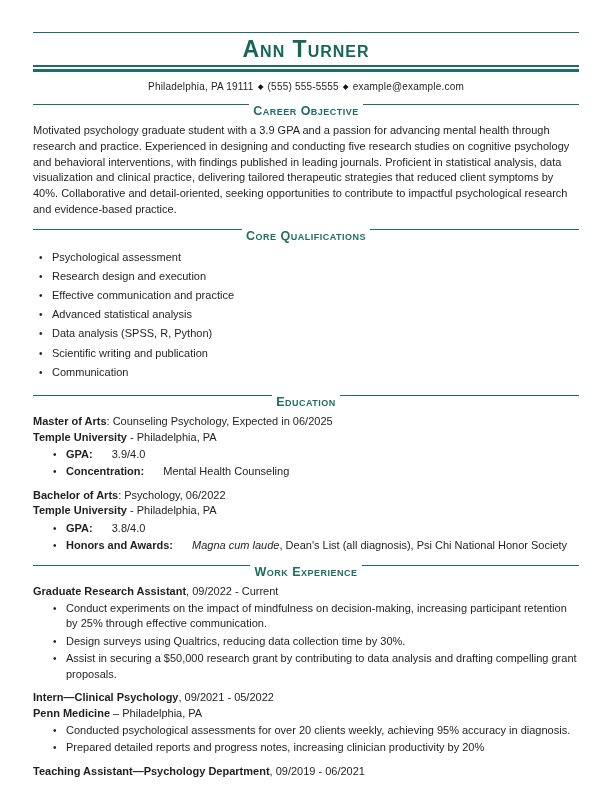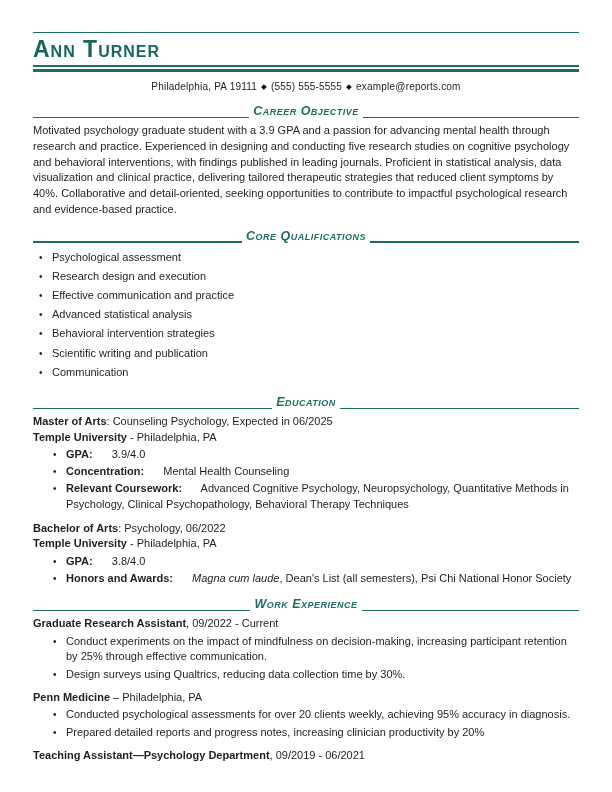--- a/index.html
+++ b/index.html
@@ -18,21 +18,21 @@
     font-family: "Liberation Sans", "DejaVu Sans", sans-serif;
     font-size: 11px;
     line-height: 15.7px;
     color: var(--text-color);
   }
 
   
   .top-rule { height: 1.3px; background: var(--accent); margin-top: 32px; }
   .name {
     margin-top: 2px;
-    text-align: left;
+    text-align: center;
     font-size: 23px;
     line-height: 29px;
     font-weight: 700;
     font-variant: small-caps;
     letter-spacing: 1px;
     color: var(--name-color);
   }
   .rule-thin  { height: 1.5px; background: var(--accent); margin-top: 1px; }
   .rule-thick { height: 3.5px; background: var(--accent); margin-top: 2px; }
   .contact {
@@ -45,24 +45,23 @@
   .contact .sep {
     font-size: 7.5px;
     margin: 0 4px;
     vertical-align: 1px;
     color: #111;
   }
 
   
   .section-header {
     display: flex;
-    align-items: flex-end;
+    align-items: flex-start;
     gap: 4px;
     margin-top: 11px;
-    font-style: italic;
   }
   .section-header .rule { flex: 1; height: 1.2px; background: var(--accent); }
   .section-title {
     font-size: 12.5px;
     font-weight: 700;
     font-variant: small-caps;
     letter-spacing: 0.5px;
     color: var(--accent);
     white-space: nowrap;
     line-height: 14px;
@@ -116,21 +115,21 @@
 <body>
 
 <div class="page">
 
   <div class="top-rule"></div>
   <div class="name">Ann Turner</div>
   <div class="rule-thin"></div>
   <div class="rule-thick"></div>
 
   <div class="contact">
-    <span>Philadelphia, PA 19111</span><span class="sep">◆</span><span>(555) 555-5555</span><span class="sep">◆</span><span>example@reports.com</span>
+    <span>Philadelphia, PA 19111</span><span class="sep">◆</span><span>(555) 555-5555</span><span class="sep">◆</span><span>example@example.com</span>
   </div>
 
   <div class="section-header">
     <span class="rule"></span>
     <span class="section-title">Career Objective</span>
     <span class="rule"></span>
   </div>
   <p class="objective">Motivated psychology graduate student with a 3.9 GPA and a passion for advancing mental health through research and practice. Experienced in designing and conducting five research studies on cognitive psychology and behavioral interventions, with findings published in leading journals. Proficient in statistical analysis, data visualization and clinical practice, delivering tailored therapeutic strategies that reduced client symptoms by 40%. Collaborative and detail-oriented, seeking opportunities to contribute to impactful psychological research and evidence-based practice.</p>
 
   <div class="section-header">
@@ -139,66 +138,67 @@
     <span class="rule"></span>
   </div>
   <div class="qual-grid">
     <ul>
       <li>Psychological assessment</li>
       <li>Research design and execution</li>
       <li>Effective communication and practice</li>
       <li>Advanced statistical analysis</li>
     </ul>
     <ul>
-      <li>Behavioral intervention strategies</li>
+      <li>Data analysis (SPSS, R, Python)</li>
       <li>Scientific writing and publication</li>
       <li>Communication</li>
     </ul>
   </div>
 
   <div class="section-header">
     <span class="rule"></span>
     <span class="section-title">Education</span>
     <span class="rule"></span>
   </div>
 
   <div class="entry" style="margin-top:5px;">
     <div class="entry-line"><b>Master of Arts</b><span>: Counseling Psychology, Expected in 06/2025</span></div>
     <div class="entry-line"><b>Temple University</b><span> - Philadelphia, PA</span></div>
     <ul class="detail-list">
       <li><b>GPA:</b><i></i><span> 3.9/4.0</span></li>
       <li><b>Concentration:</b><i></i><span> Mental Health Counseling</span></li>
-      <li><b>Relevant Coursework:</b><i></i><span> Advanced Cognitive Psychology, Neuropsychology, Quantitative Methods in Psychology, Clinical Psychopathology, Behavioral Therapy Techniques</span></li>
     </ul>
   </div>
 
   <div class="entry">
     <div class="entry-line"><b>Bachelor of Arts</b><span>: Psychology, 06/2022</span></div>
     <div class="entry-line"><b>Temple University</b><span> - Philadelphia, PA</span></div>
     <ul class="detail-list">
       <li><b>GPA:</b><i></i><span> 3.8/4.0</span></li>
-      <li><b>Honors and Awards:</b><i> Magna cum laude</i><span>, Dean's List (all semesters), Psi Chi National Honor Society</span></li>
+      <li><b>Honors and Awards:</b><i> Magna cum laude</i><span>, Dean's List (all diagnosis), Psi Chi National Honor Society</span></li>
     </ul>
   </div>
 
   <div class="section-header">
     <span class="rule"></span>
     <span class="section-title">Work Experience</span>
     <span class="rule"></span>
   </div>
 
   <div class="entry" style="margin-top:5px;">
     <div class="entry-line"><b>Graduate Research Assistant</b><span>, 09/2022 - Current</span></div>
     <ul class="detail-list">
       <li>Conduct experiments on the impact of mindfulness on decision-making, increasing participant retention by 25% through effective communication.</li>
       <li>Design surveys using Qualtrics, reducing data collection time by 30%.</li>
+      <li>Assist in securing a $50,000 research grant by contributing to data analysis and drafting compelling grant proposals.</li>
     </ul>
   </div>
 
   <div class="entry">
+    <div class="entry-line"><b>Intern—Clinical Psychology</b><span>, 09/2021 - 05/2022</span></div>
     <div class="entry-line"><b>Penn Medicine</b><span> – Philadelphia, PA</span></div>
     <ul class="detail-list">
       <li>Conducted psychological assessments for over 20 clients weekly, achieving 95% accuracy in diagnosis.</li>
       <li>Prepared detailed reports and progress notes, increasing clinician productivity by 20%</li>
     </ul>
   </div>
 
   <div class="entry">
     <div class="entry-line"><b>Teaching Assistant—Psychology Department</b><span>, 09/2019 - 06/2021</span></div>
 

